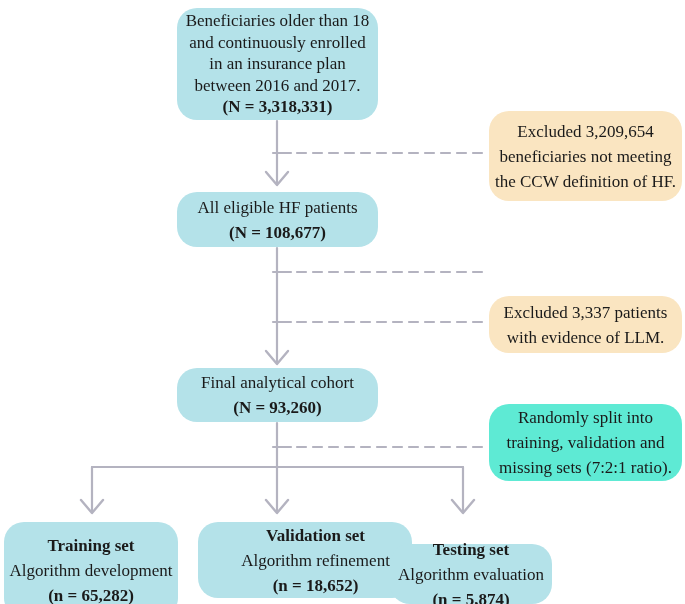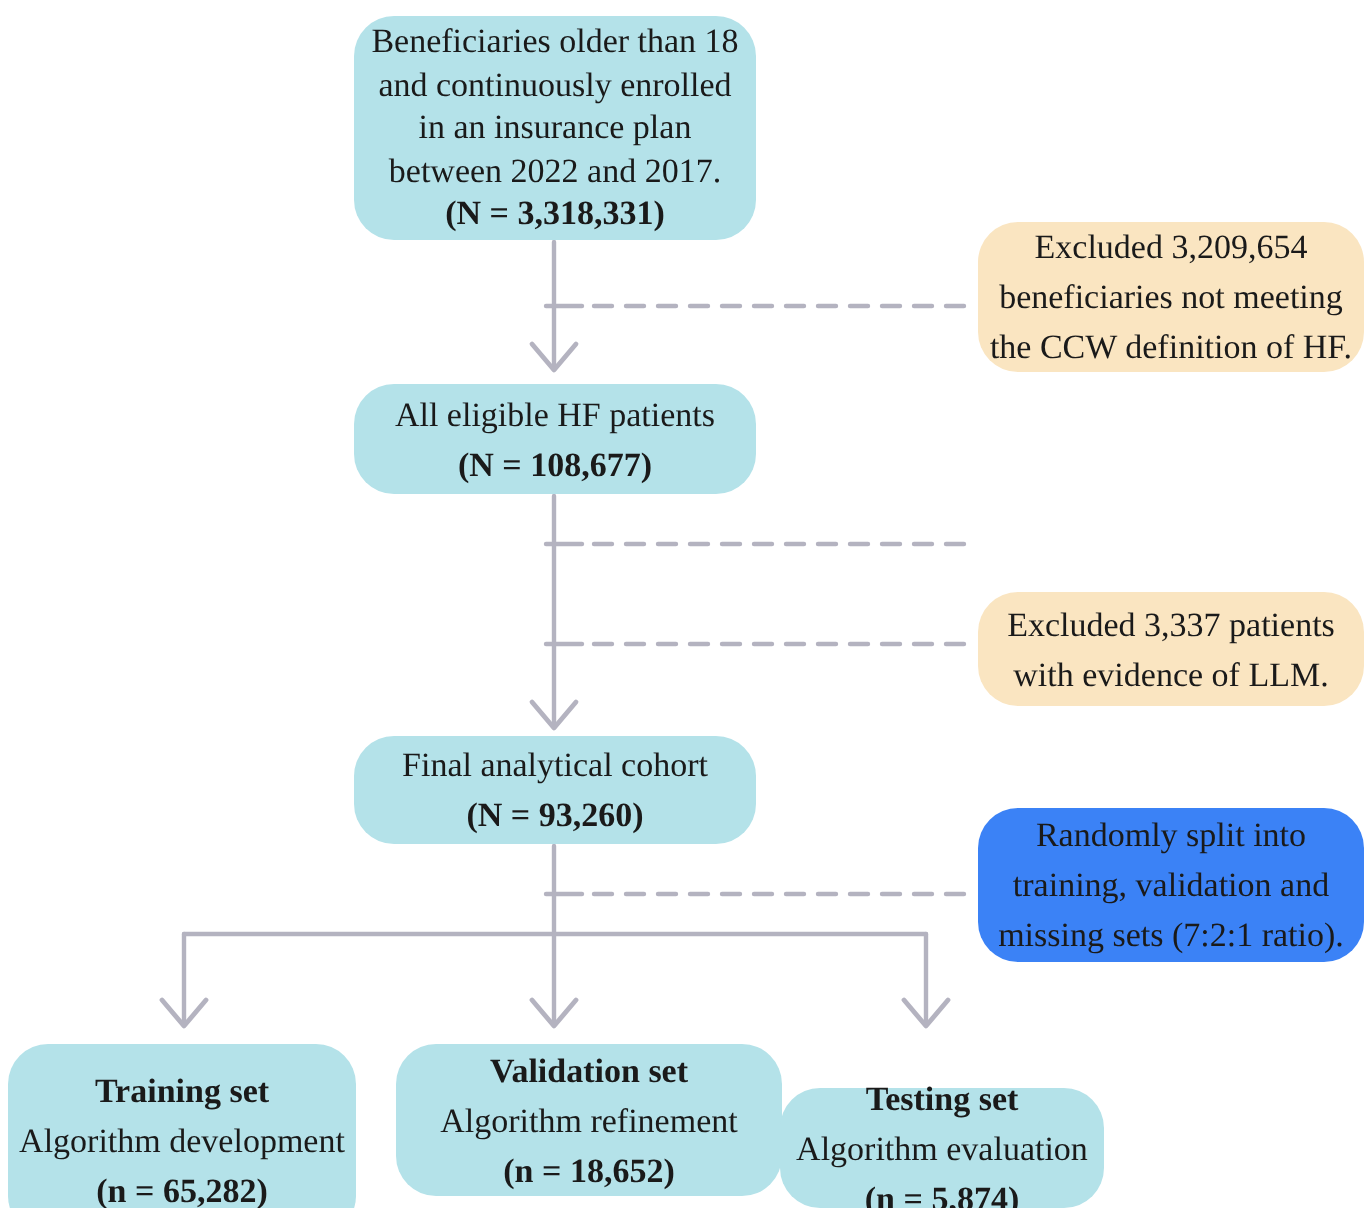--- a/index.html
+++ b/index.html
@@ -29,21 +29,21 @@
     display: flex;
     flex-direction: column;
     align-items: center;
     justify-content: center;
     text-align: center;
     font-size: 17px;
     line-height: 25px;
   }
   .teal { background: #b4e2e9; }
   .tan  { background: #fae5c1; }
-  .gray { background: #3b82f6; }
+  .gray { background: #5eead4; }
   .ln { white-space: nowrap; }
   .bold { font-weight: bold; }
   #box-initial-cohort { line-height: 21.5px; }
 </style>
 </head>
 <body>
 
 <div id="figure">
 
   <svg id="connector-layer" viewBox="0 0 685 604" xmlns="http://www.w3.org/2000/svg">
@@ -70,35 +70,35 @@
       <polyline points="81,500 92,513 103,500" stroke-width="2.4"></polyline>
       <polyline points="266,500 277,513 288,500" stroke-width="2.4"></polyline>
       <polyline points="452,500 463,513 474,500" stroke-width="2.4"></polyline>
     </g>
   </svg>
 
   <div class="box teal" id="box-initial-cohort" style="left:177px; top:8px; width:201px; height:112px;">
     <div class="ln">Beneficiaries older than 18</div>
     <div class="ln">and continuously enrolled</div>
     <div class="ln">in an insurance plan</div>
-    <div class="ln">between 2022 and 2017.</div>
+    <div class="ln">between 2016 and 2017.</div>
     <div class="ln bold">(N = 3,318,331)</div>
   </div>
 
   <div class="box teal" style="left:177px; top:192px; width:201px; height:55px;text-align:center;">
     <div class="ln">All eligible HF patients</div>
     <div class="ln bold">(N = 108,677)</div>
   </div>
 
   <div class="box teal" style="left:177px; top:368px; width:201px; height:54px;">
     <div class="ln">Final analytical cohort</div>
     <div class="ln bold">(N = 93,260)</div>
   </div>
 
-  <div class="box tan" style="left:489px; top:111px; width:193px; height:75px;font-family:Liberation Serif, serif;">
+  <div class="box tan" style="left:489px; top:111px; width:193px; height:90px;font-family:Liberation Serif, serif;">
     <div class="ln">Excluded 3,209,654</div>
     <div class="ln">beneficiaries not meeting</div>
     <div class="ln">the CCW definition of HF.</div>
   </div>
 
 
   <div class="box tan" style="left:489px; top:296px; width:193px; height:57px;">
     <div class="ln">Excluded 3,337 patients</div>
     <div class="ln">with evidence of LLM.</div>
   </div>
@@ -108,21 +108,21 @@
     <div class="ln">training, validation and</div>
     <div class="ln">missing sets (7:2:1 ratio).</div>
   </div>
 
   <div class="box teal" style="left:4px; top:522px; width:174px; height:96px;">
     <div class="ln bold">Training set</div>
     <div class="ln">Algorithm development</div>
     <div class="ln bold">(n = 65,282)</div>
   </div>
 
-  <div class="box teal" style="left:198px; top:522px; width:193px; height:76px;">
+  <div class="box teal" style="left:198px; top:522px; width:193px; height:76px;padding-left:21px;">
     <div class="ln bold">Validation set</div>
     <div class="ln">Algorithm refinement</div>
     <div class="ln bold">(n = 18,652)</div>
   </div>
 
   <div class="box teal" style="left:390px; top:544px; width:162px; height:60px;">
     <div class="ln bold">Testing set</div>
     <div class="ln">Algorithm evaluation</div>
     <div class="ln bold">(n = 5,874)</div>
   </div>

